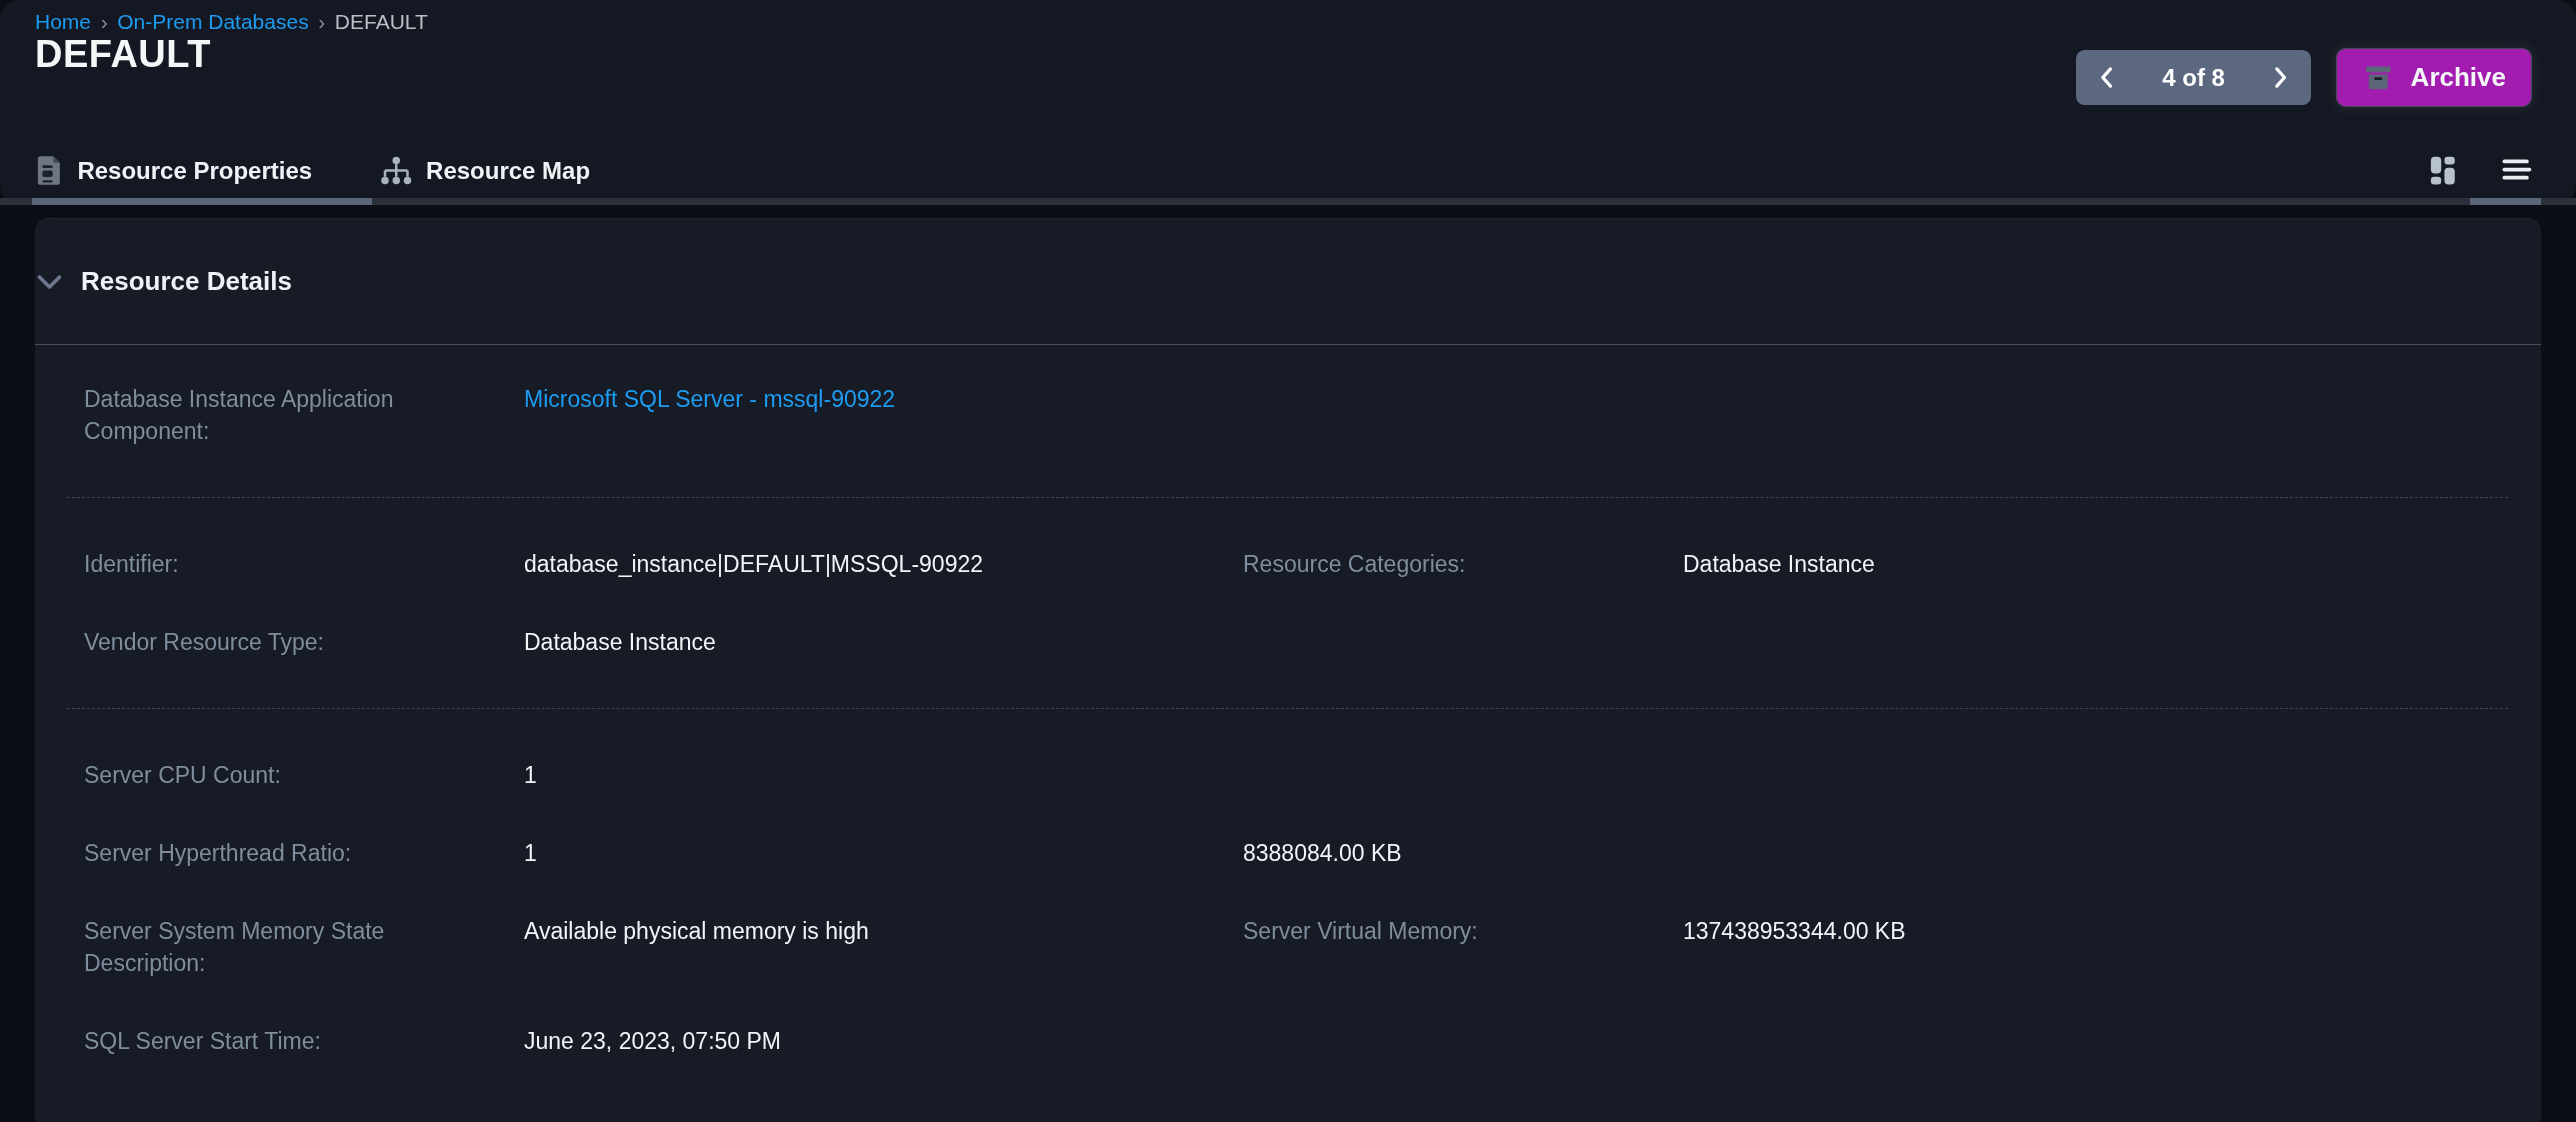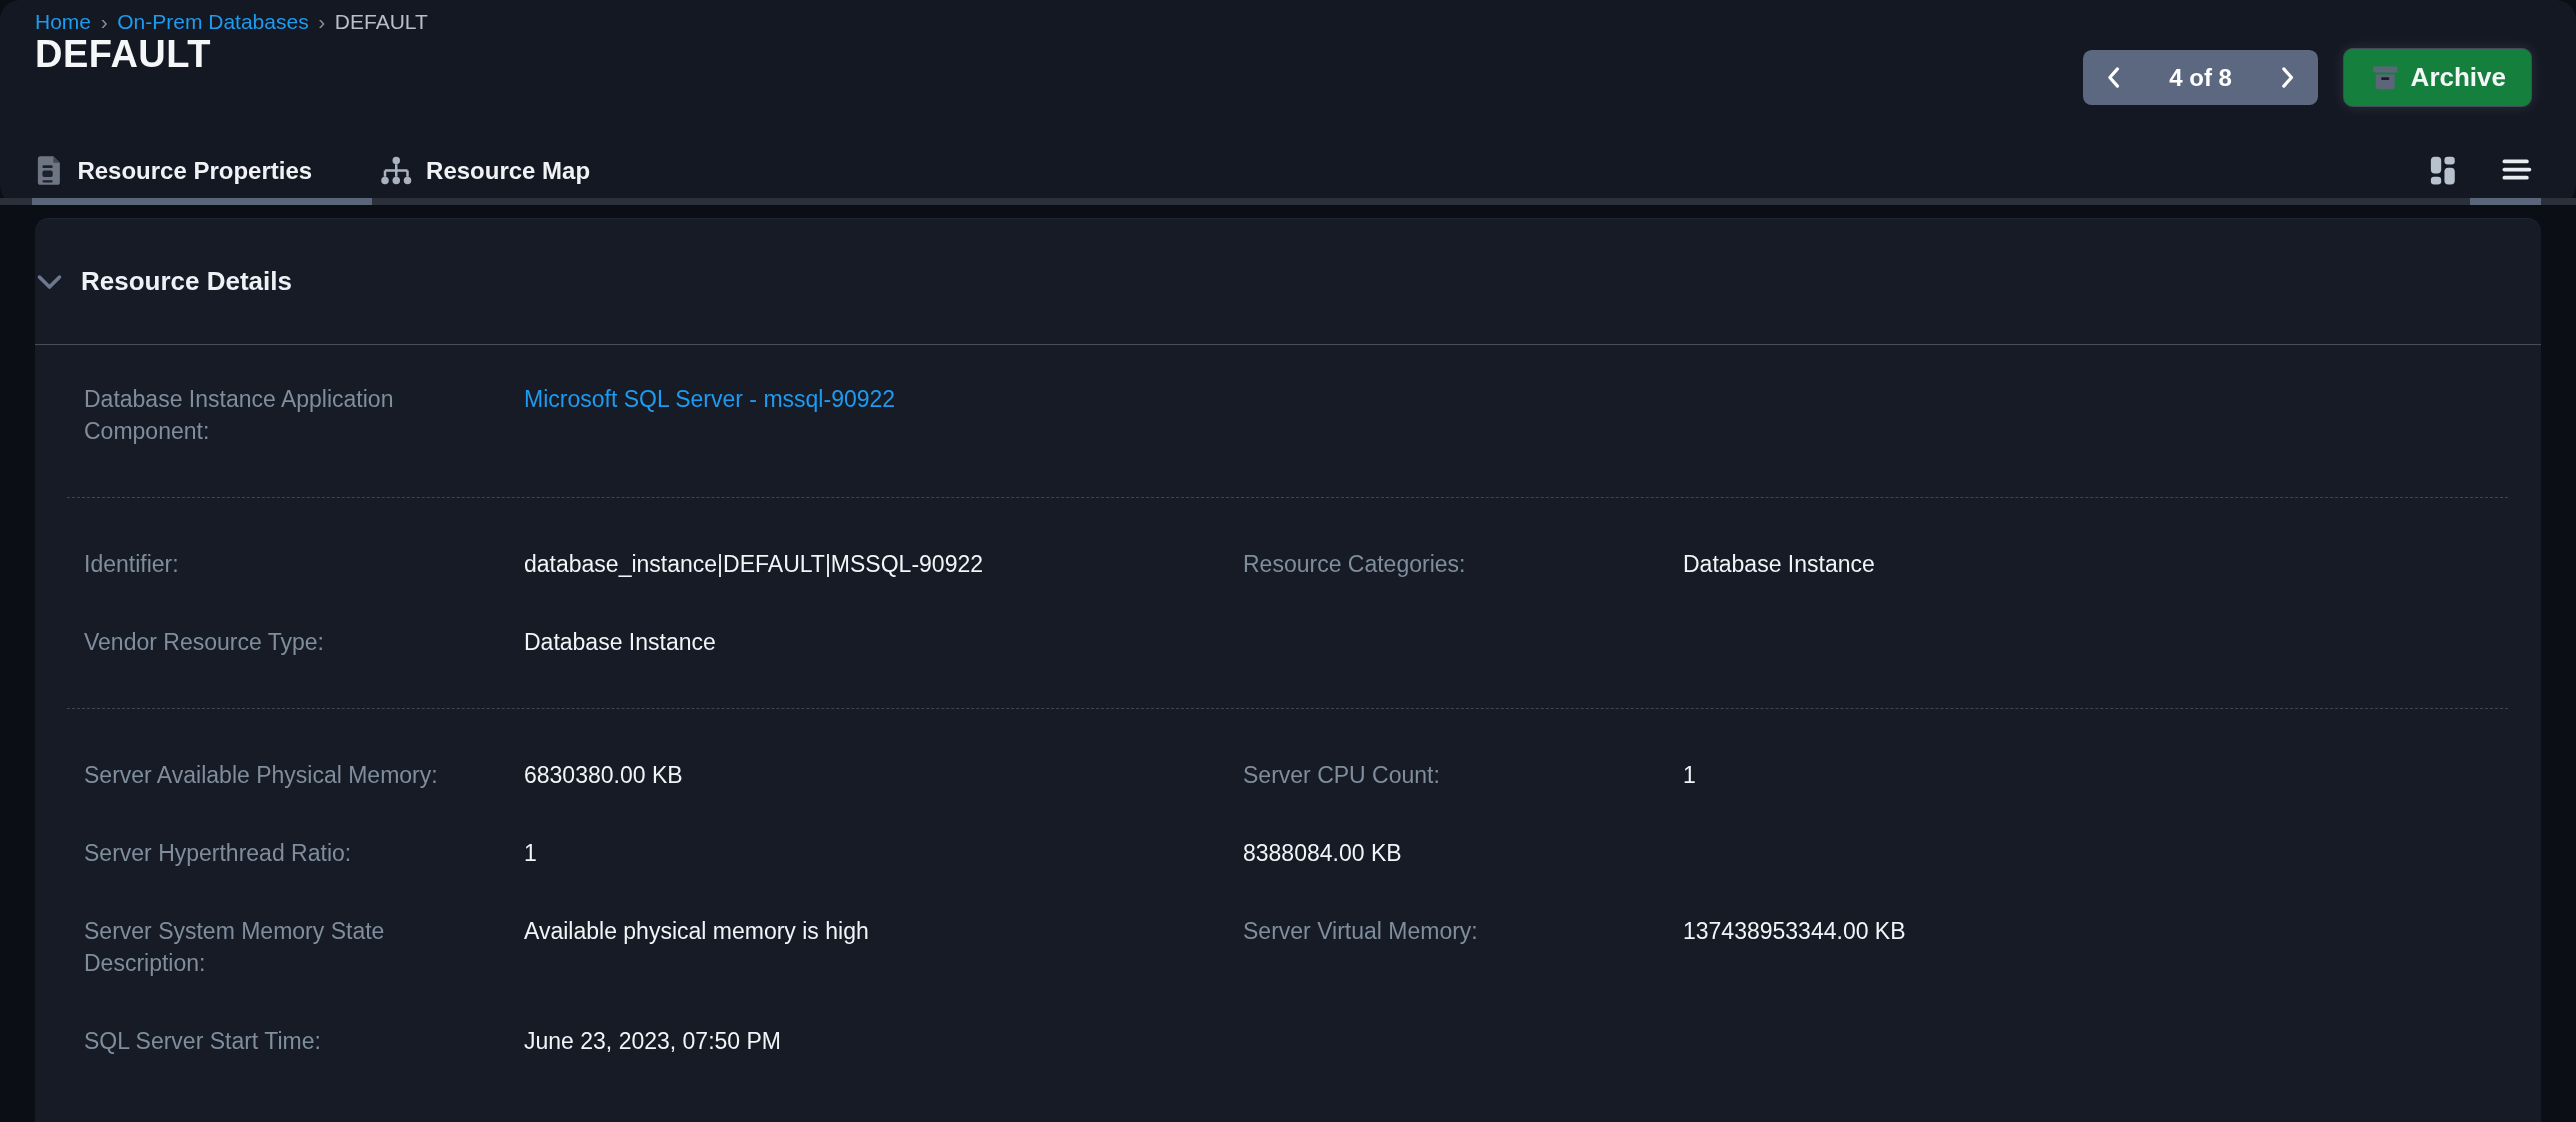--- a/index.html
+++ b/index.html
@@ -20,22 +20,22 @@
     font-weight:bold; color:#f4f6f8; letter-spacing:0.5px; }
 
   .controls { position:absolute; top:48px; right:44px; display:flex;
     gap:25px; align-items:center; }
   .pager { width:235px; height:55px; background:#5c6880; border-radius:8.6px;
     display:flex; align-items:center; justify-content:space-between;
     padding:0 23px; }
   .pager-btn { background:none; border:none; cursor:pointer; display:flex;
     align-items:center; padding:0; }
   .pager-label { color:#ffffff; font-size:24px; font-weight:bold; }
-  .archive-btn { height:59px; background:#15803d; border:1.9px solid #434a59;
-    border-radius:9.6px; display:flex; align-items:center; gap:9px;
+  .archive-btn { height:59px; background:#a21caf; border:1.9px solid #434a59;
+    border-radius:9.6px; display:flex; align-items:center; gap:16px;
     padding:0 25px; cursor:pointer; box-shadow:0 0 13.4px rgba(200,212,232,0.12); }
   .archive-label { color:#f4f6f8; font-size:26px; font-weight:bold; }
 
   .tabs { position:absolute; left:35px; bottom:19px; display:flex; gap:68px; }
   .tab { display:flex; align-items:center; gap:13.4px; font-size:24px;
     font-weight:bold; color:#f0f2f5; cursor:pointer; background:none; border:none; }
   .toggles { position:absolute; right:44px; bottom:19px; display:flex;
     gap:42px; align-items:center; }
   .toggle-btn { background:none; border:none; cursor:pointer; display:flex; padding:0; }
 
@@ -189,24 +189,20 @@
         <div class="field">
           <span class="flabel">Vendor Resource Type:</span>
           <span class="fvalue">Database Instance</span>
         </div>
       </div>
 
       <div class="divider"></div>
 
       <div class="frow">
         <div class="field">
-          <span class="flabel">Server Available Physical Memory:</span>
-          <span class="fvalue">6830380.00 KB</span>
-        </div>
-        <div class="field">
           <span class="flabel">Server CPU Count:</span>
           <span class="fvalue">1</span>
         </div>
       </div>
       <div class="frow">
         <div class="field">
           <span class="flabel">Server Hyperthread Ratio:</span>
           <span class="fvalue">1</span>
         </div>
         <div class="field">

